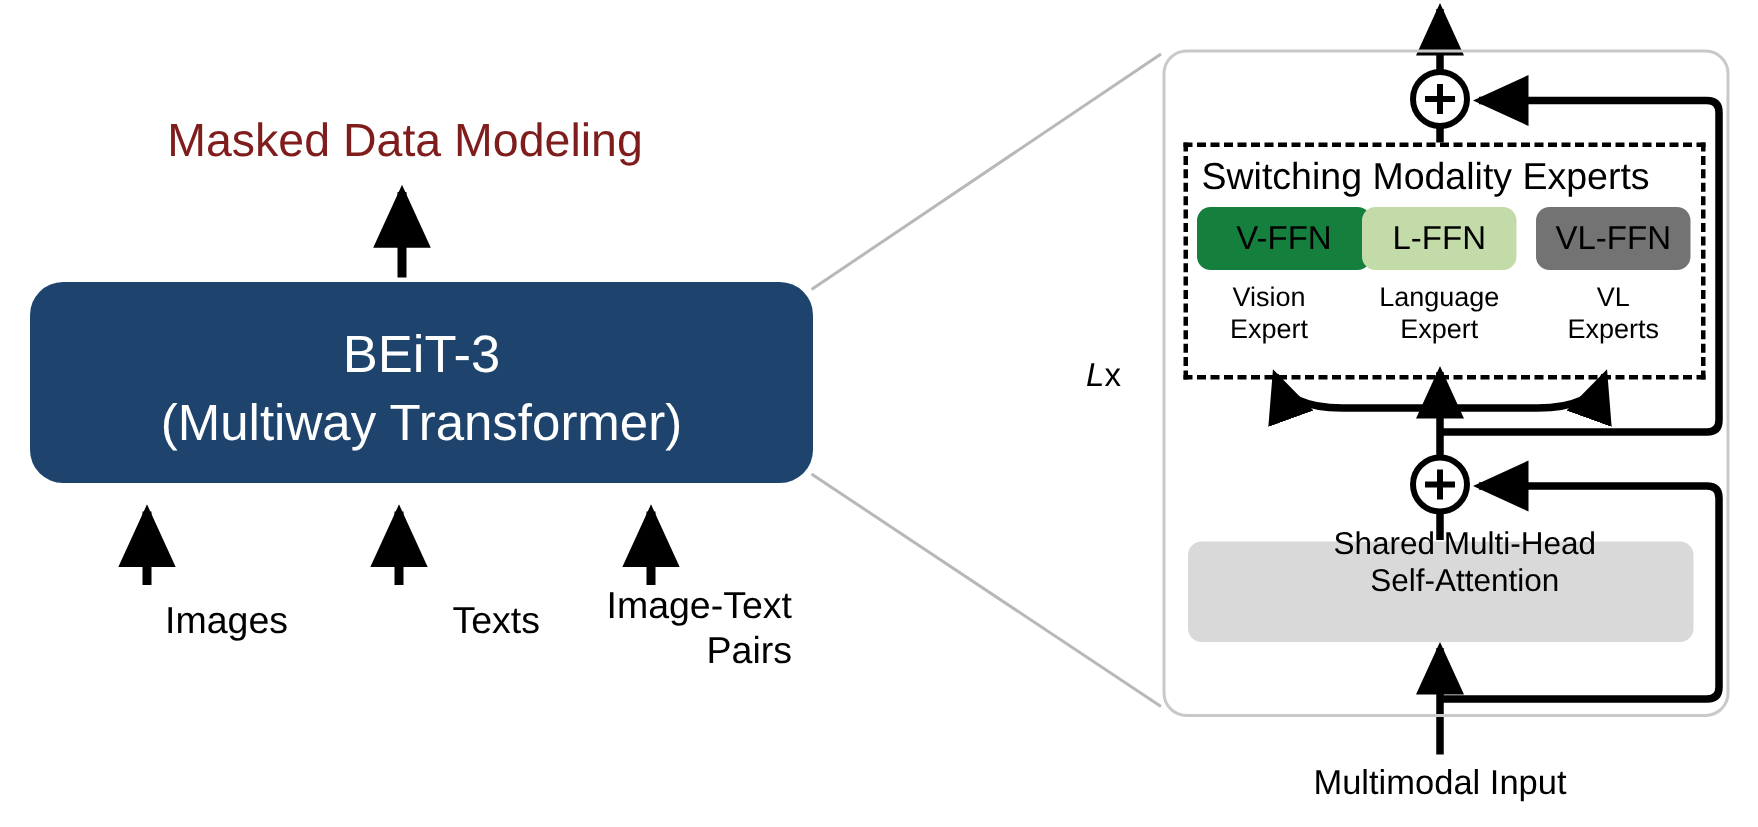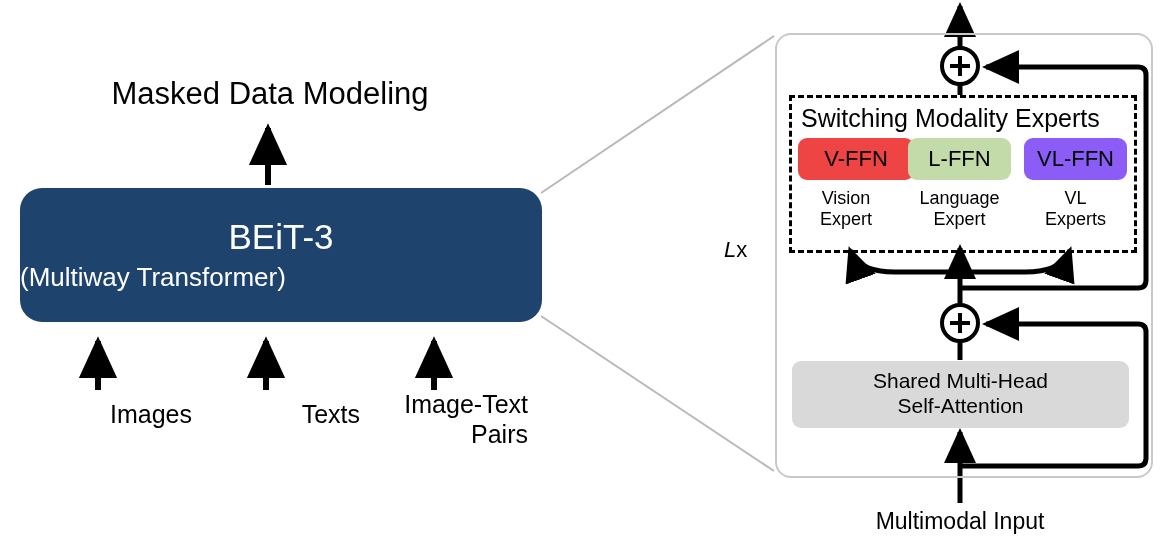--- a/index.html
+++ b/index.html
@@ -30,21 +30,21 @@
     white-space: pre;
     line-height: 1.18;
   }
   
   #mdm-label {
     left: 0px;
     top: 76px;
     width: 540px;
     text-align: center;
     font-size: 31px;
-    color: #000000;
+    color: #7f1d1d;
   }
   #beit-box {
     position: absolute;
     left: 20px;
     top: 188px;
     width: 522px;
     height: 134px;
     background: #1e446e;
     border-radius: 22px;
   }
@@ -53,22 +53,22 @@
     top: 216px;
     width: 522px;
     text-align: center;
     font-size: 35px;
     color: #ffffff;
   }
   #beit-sub {
     left: 20px;
     top: 262px;
     width: 522px;
-    text-align: left;
-    font-size: 26px;
+    text-align: center;
+    font-size: 34px;
     color: #ffffff;
   }
   .input-label {
     font-size: 25px;
     text-align: right;
     color: #000;
   }
   #input-label-0 { left: 12px;  top: 400px; width: 180px; }
   #input-label-1 { left: 180px; top: 400px; width: 180px; }
   #input-label-2 { left: 348px; top: 390px; width: 180px; }
@@ -103,23 +103,23 @@
     position: absolute;
     top: 138px;
     height: 42px;
     border-radius: 9px;
     font-size: 22px;
     display: flex;
     align-items: center;
     justify-content: center;
     color: #000;
   }
-  #ffn-chip-0 { left: 798px;  width: 116px;  background: #ef4444; }
+  #ffn-chip-0 { left: 798px;  width: 116px;  background: #15803d; }
   #ffn-chip-1 { left: 908px;  width: 103px; background: #c2dba8; }
-  #ffn-chip-2 { left: 1024px; width: 103px; background: #8b5cf6; }
+  #ffn-chip-2 { left: 1024px; width: 103px; background: #737373; }
 
   .expert-sub {
     font-size: 18px;
     text-align: center;
     color: #000;
     top: 188px;
   }
   #expert-sub-0 { left: 798px;  width: 96px;  }
   #expert-sub-1 { left: 908px;  width: 103px; }
   #expert-sub-2 { left: 1024px; width: 103px; }
@@ -136,25 +136,26 @@
     position: absolute;
     left: 792px;
     top: 361px;
     width: 337px;
     height: 67px;
     background: #d9d9d9;
     border-radius: 9px;
   }
   #attention-label {
     left: 792px;
-    top: 369px;
+    top: 351px;
     width: 337px;
     text-align: center;
     font-size: 21px;
     color: #000;
+    padding-left: 16px;
   }
   #multimodal-input-label {
     left: 830px;
     top: 508px;
     width: 260px;
     text-align: center;
     font-size: 23px;
     color: #000;
   }
 </style>

